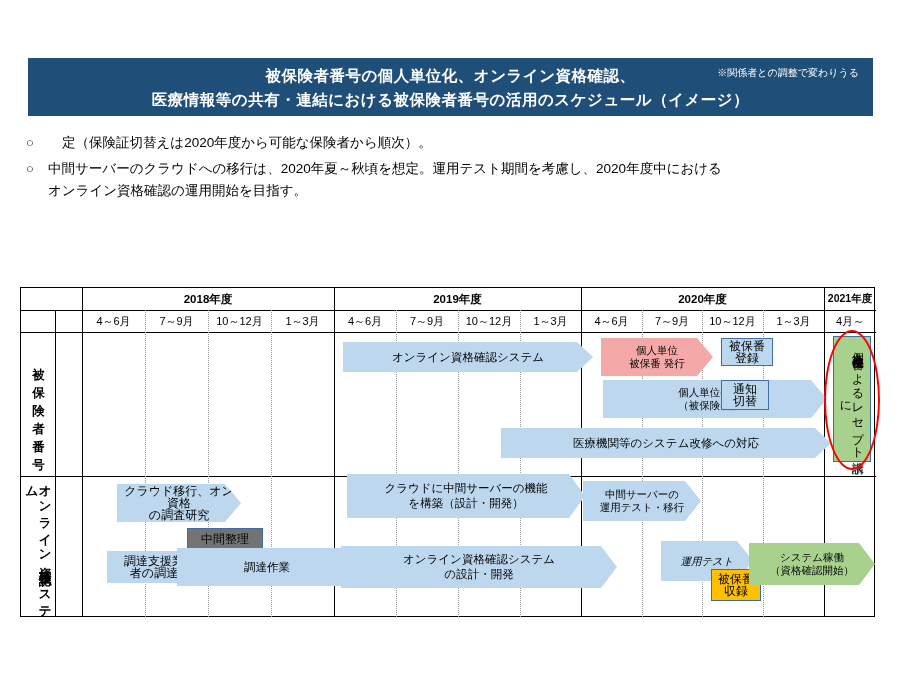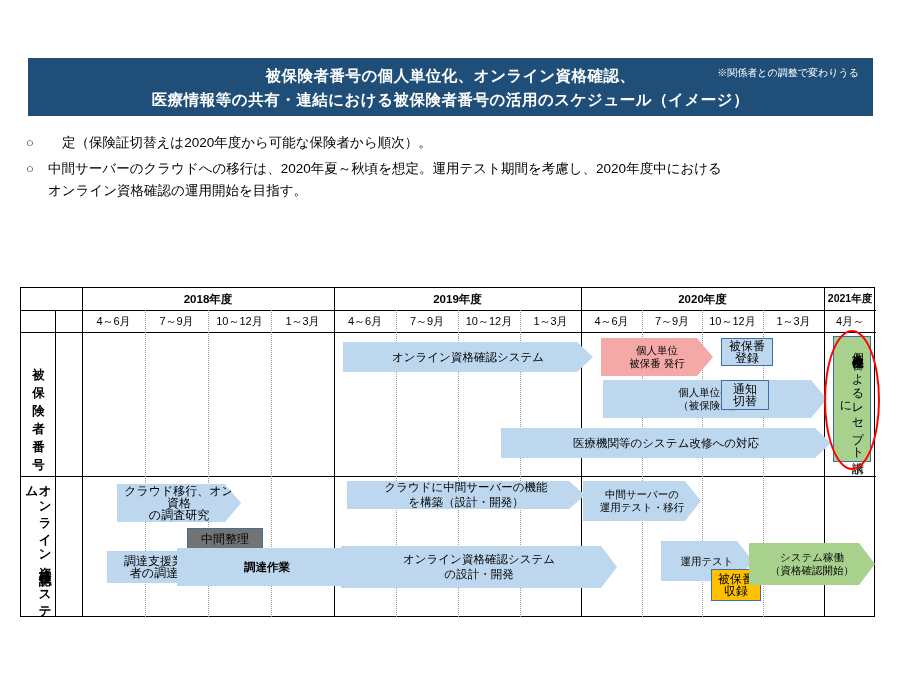--- a/index.html
+++ b/index.html
@@ -292,37 +292,37 @@
     </div>
 
     <div class="shape plain blue2" style="left:166px; top:240px; width:76px; height:22px;">
       <span class="txt tiny">中間整理</span>
     </div>
 
     <div class="shape arrow blue" style="left:86px; top:263px; width:94px; height:32px;">
       <span class="txt tiny">調達支援業<br>者の調達</span>
     </div>
 
-    <div class="shape arrow blue" style="left:156px; top:260px; width:180px; height:38px;font-weight:bold;">
+    <div class="shape arrow blue" style="left:156px; top:260px; width:180px; height:38px;">
       <span class="txt">調達作業</span>
     </div>
 
-    <div class="shape arrow blue" style="left:326px; top:193px; width:238px; height:28px;">
+    <div class="shape arrow blue" style="left:326px; top:186px; width:238px; height:44px;">
       <span class="txt">クラウドに中間サーバーの機能<br>を構築（設計・開発）</span>
     </div>
 
     <div class="shape arrow blue" style="left:320px; top:258px; width:276px; height:42px;">
       <span class="txt">オンライン資格確認システム<br>の設計・開発</span>
     </div>
 
     <div class="shape arrow blue" style="left:562px; top:193px; width:118px; height:40px;">
       <span class="txt sm">中間サーバーの<br>運用テスト・移行</span>
     </div>
 
-    <div class="shape arrow blue" style="left:640px; top:253px; width:92px; height:40px;">
+    <div class="shape arrow blue" style="left:640px; top:253px; width:92px; height:40px;font-style:italic;">
       <span class="txt sm">運用テスト</span>
     </div>
 
     <div class="shape plain orange" style="left:690px; top:281px; width:50px; height:32px;">
       <span class="txt tiny">被保番<br>収録</span>
     </div>
 
     <div class="shape arrow green" style="left:728px; top:255px; width:126px; height:42px;">
       <span class="txt sm">システム稼働<br>（資格確認開始）</span>
     </div>

